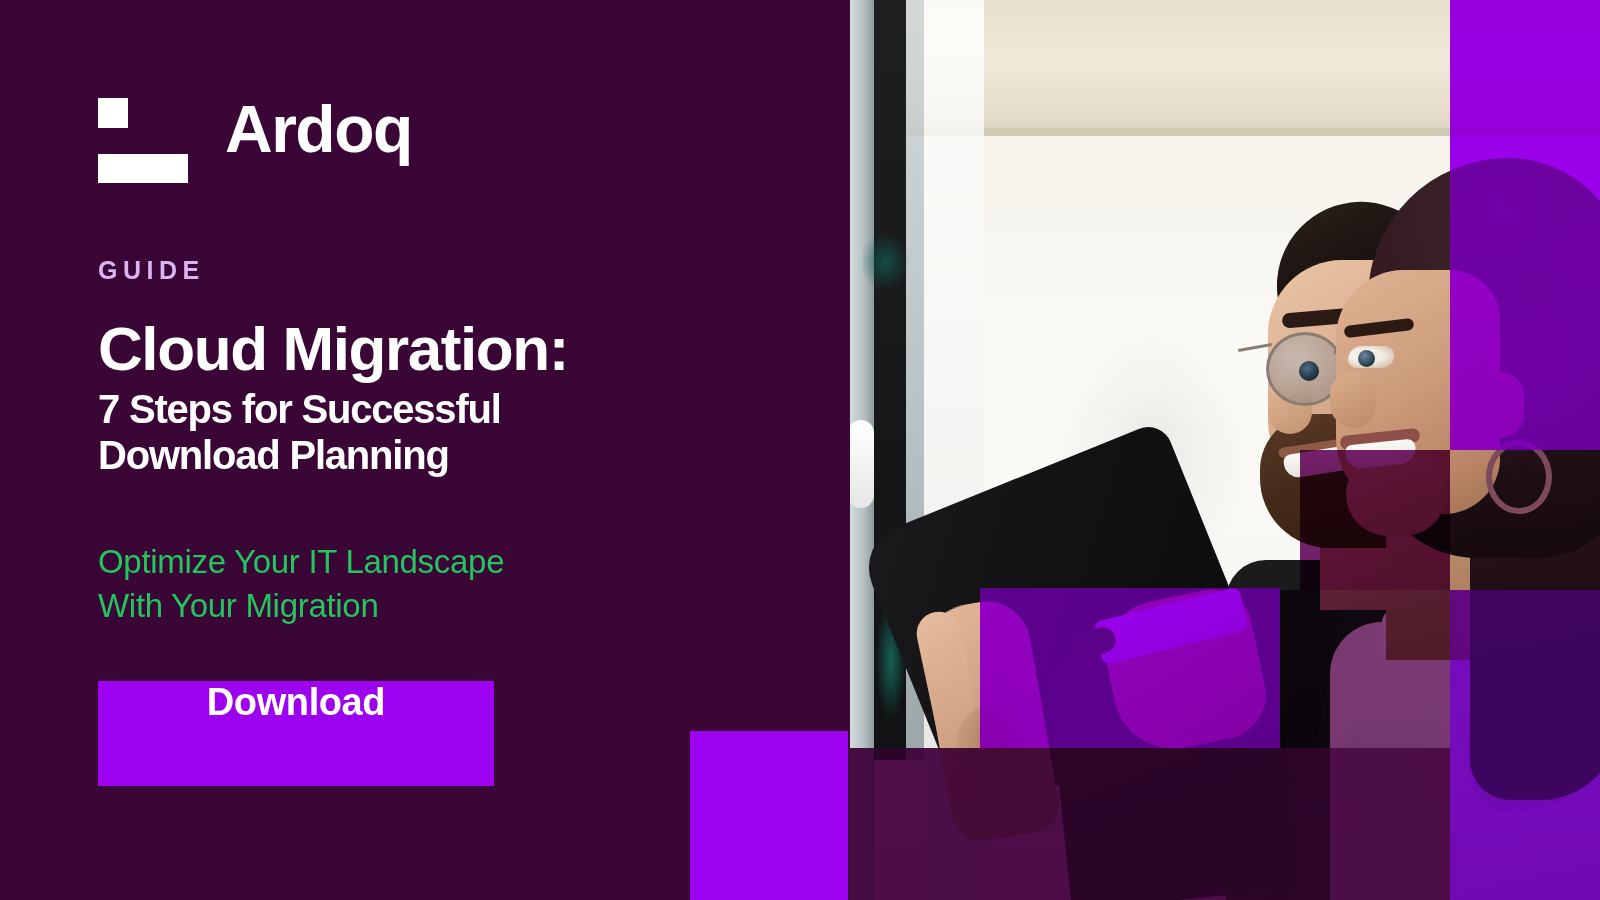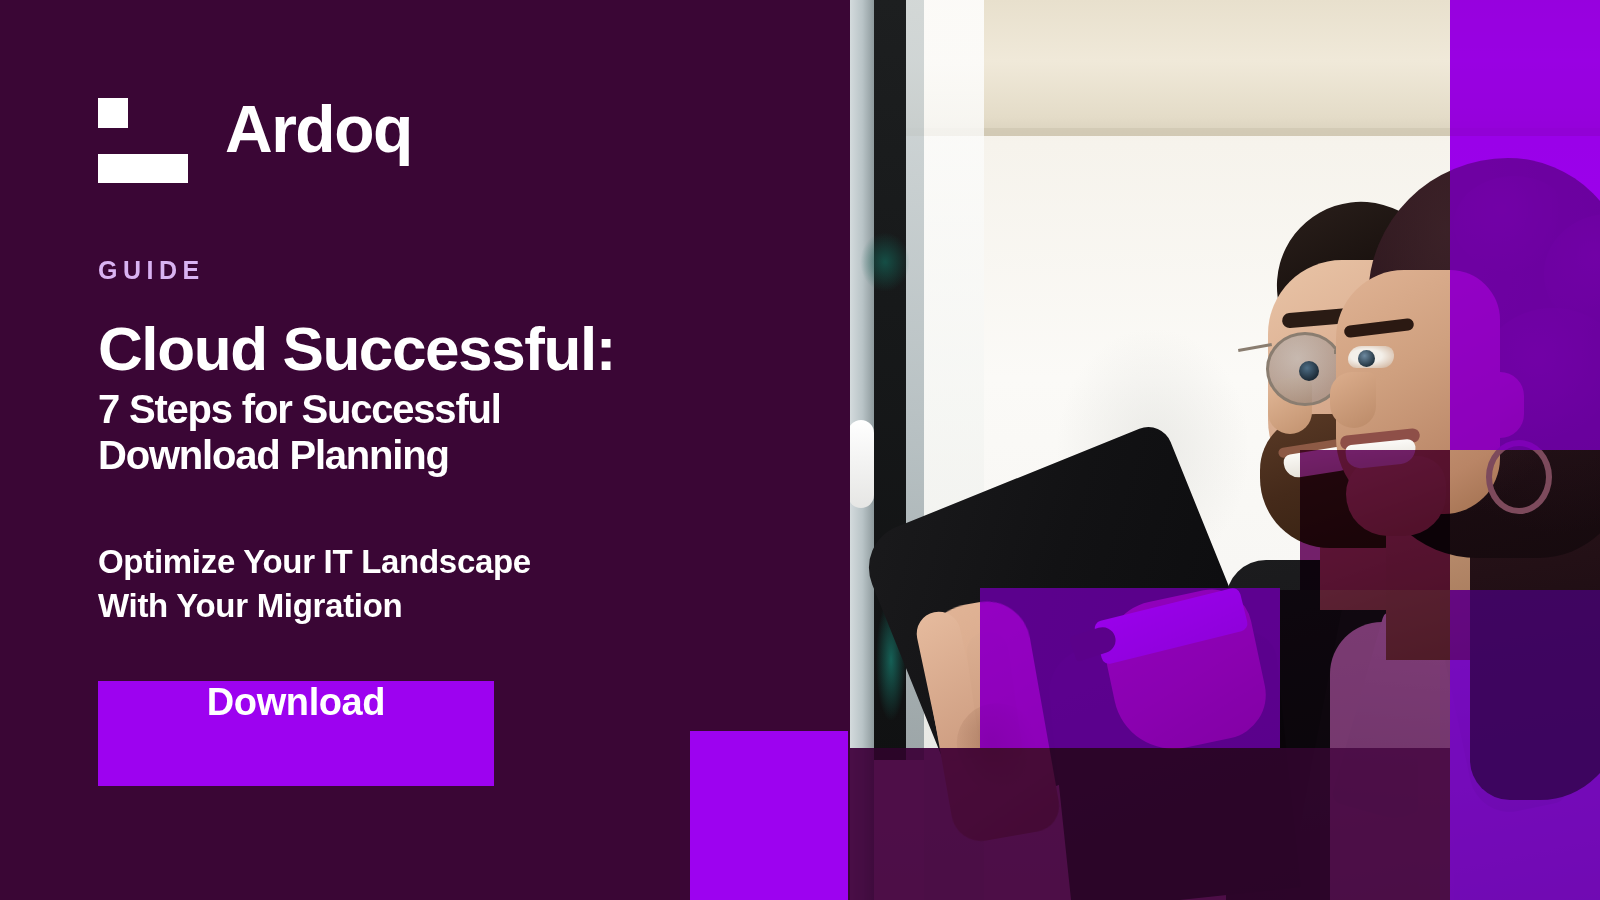--- a/index.html
+++ b/index.html
@@ -95,23 +95,23 @@
     font-weight: 700;
     letter-spacing: -1.2px;
     margin-bottom: 6px;
   }
 
   .subhead {
     position: absolute;
     left: 98px;
     top: 540px;
     width: 620px;
-    color: #ffffff;
+    color: #22c55e;
     font-size: 33px;
-    font-weight: 700;
+    font-weight: 400;
     line-height: 1.32;
     letter-spacing: -0.3px;
   }
   .subhead span { display: block; }
 
   .cta-button {
     position: absolute;
     left: 98px;
     top: 681px;
     width: 396px;
@@ -764,21 +764,21 @@
       <div class="logo-marks">
         <div class="logo-square"></div>
         <div class="logo-bar"></div>
       </div>
       <div class="logo-word">Ardoq</div>
     </div>
 
     <div class="eyebrow">GUIDE</div>
 
     <div class="headline">
-      <span class="hl-1">Cloud Successful:</span>
+      <span class="hl-1">Cloud Migration:</span>
       <span class="hl-2">7 Steps for Successful</span>
       <span class="hl-3">Download Planning</span>
     </div>
 
     <div class="subhead">
       <span>Optimize Your IT Landscape</span>
       <span>With Your Migration</span>
     </div>
 
     <button class="cta-button">

